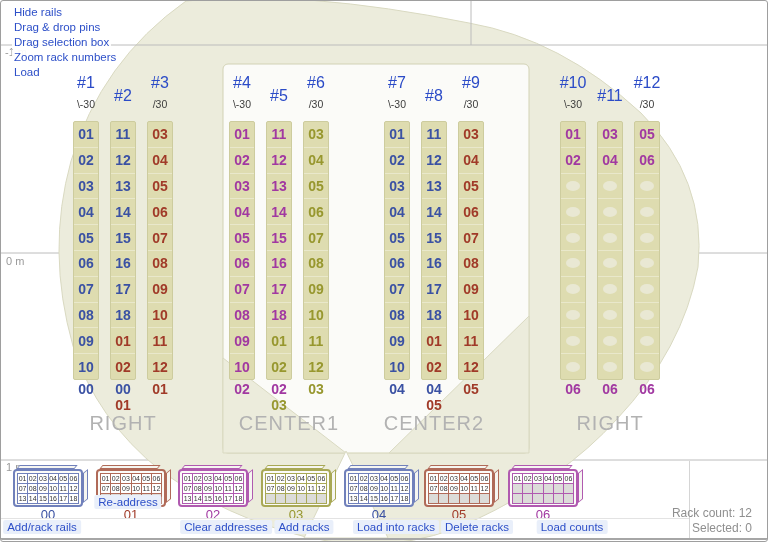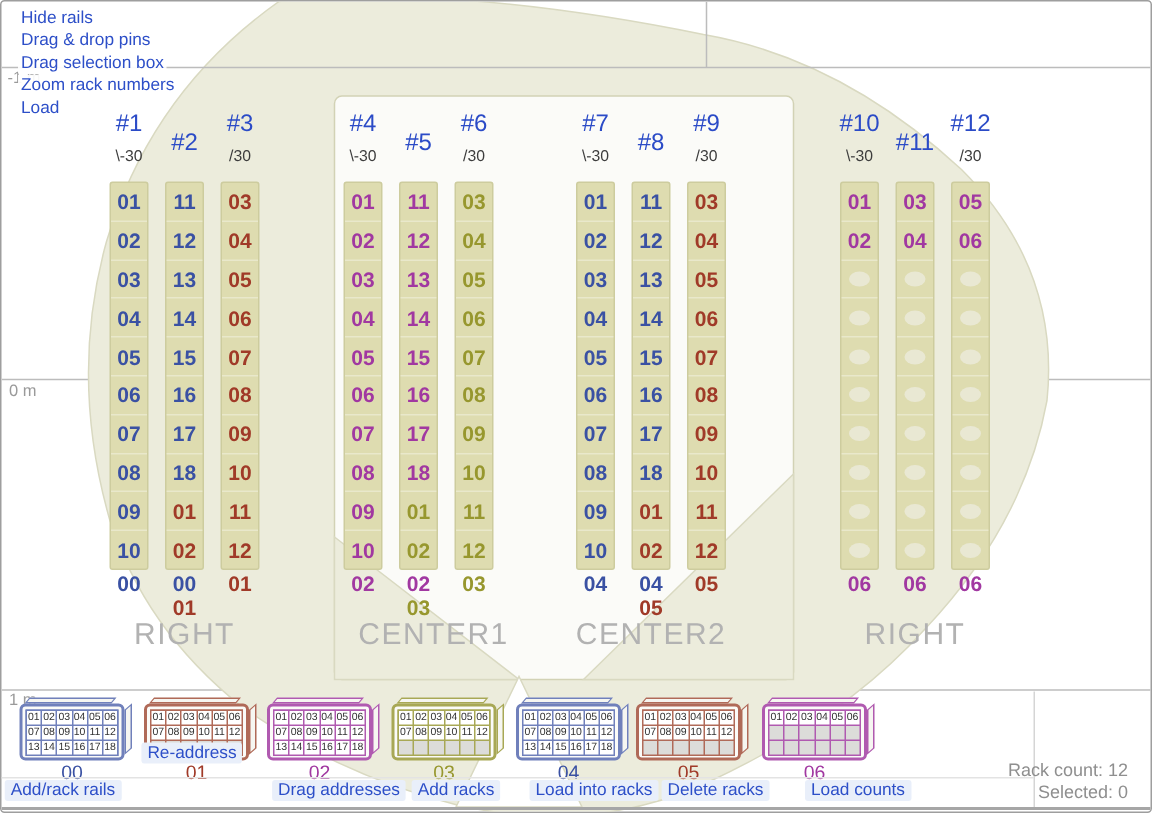--- a/index.html
+++ b/index.html
@@ -383,21 +383,21 @@
             <div class="rcell">13</div>
             <div class="rcell">14</div>
             <div class="rcell">15</div>
             <div class="rcell">16</div>
             <div class="rcell">17</div>
             <div class="rcell">18</div>
           </div>
         </div>
         <div class="rack-id" style="color: rgb(161, 56, 161);">02</div>
       </div>
-      <div class="lbtn" style="left: 225px; top: 519px;">Drag addresses</div>
+      <div class="lbtn" style="left: 225px; top: 519px;">Clear addresses</div>
       <div class="rack" style="left: 260px; top: 468px;">
         <div class="flapT" style="border-color: rgb(168, 168, 85);"></div>
         <div class="flapR" style="border-color: rgb(168, 168, 85);"></div>
         <div class="rack-box" style="border-color: rgb(168, 168, 85);">
           <div class="rack-grid" style="border-color: rgb(168, 168, 85); background: rgb(168, 168, 85);">
             <div class="rcell">01</div>
             <div class="rcell">02</div>
             <div class="rcell">03</div>
             <div class="rcell">04</div>
             <div class="rcell">05</div>

